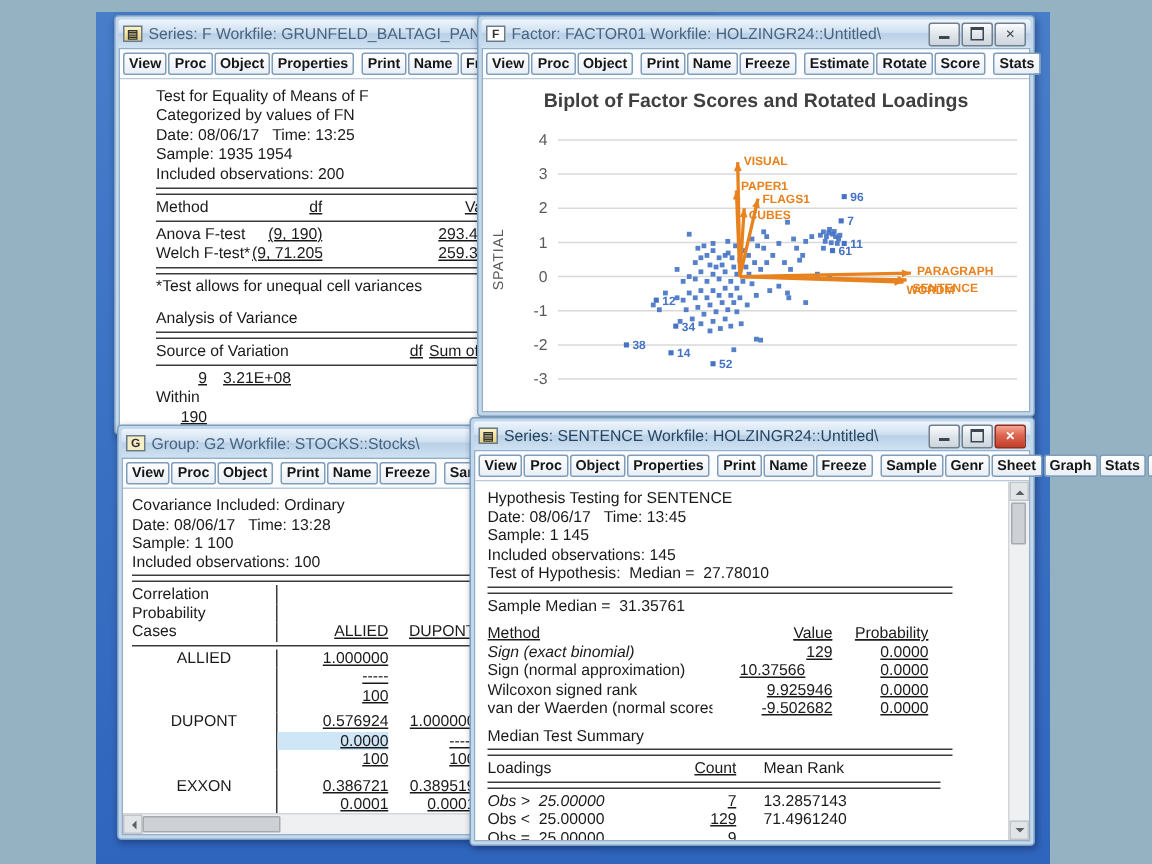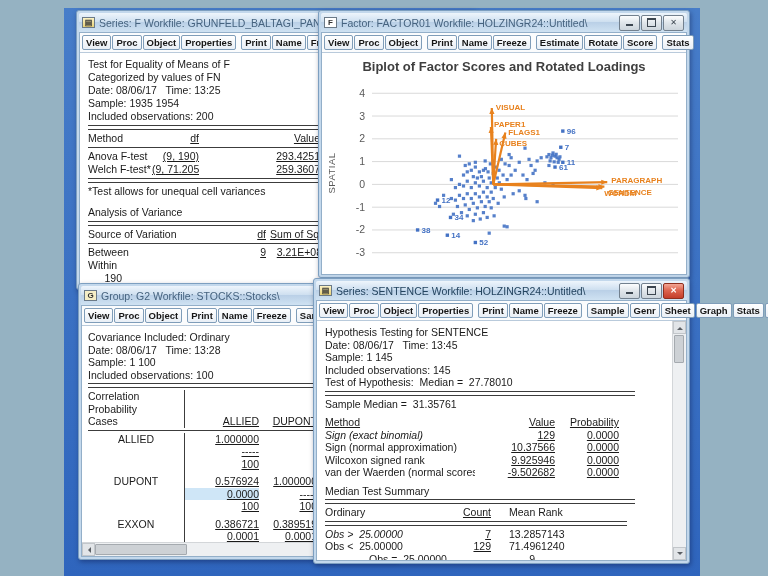--- a/index.html
+++ b/index.html
@@ -22,21 +22,21 @@
   .g-min{width:7px;height:2px;background:#3c4650;margin-top:5px;}
   .g-max{width:7px;height:6px;border:1px solid #3c4650;border-top-width:2px;}
   .win-body{background:#fdfdfd;border:1px solid #93afc9;display:flex;flex-direction:column;
        height:calc(100% - 19px);box-sizing:border-box;}
   .toolbar{display:flex;gap:5px;padding:2px 2px;background:#fbfcfd;border-bottom:1px solid #b9cadb;flex:0 0 auto;}
   .tb-group{display:flex;gap:1px;}
   .tb-btn{font-family:"Liberation Sans",sans-serif;font-size:9.5px;font-weight:700;color:#161616;
        padding:1px 3px;line-height:11px;background:linear-gradient(#ffffff,#e9eff6);
        border:1px solid #7f9db9;border-radius:2px;white-space:nowrap;}
   .content{flex:1;background:#fff;overflow:hidden;position:relative;
-       font-size:10.5px;line-height:13px;color:#1a1a1a;padding:5px 0 0 8px;}
+       font-size:10.5px;line-height:13px;color:#1a1a1a;padding:5px 0 0 24px;}
   .content.tight{line-height:12.5px;padding-left:8px;}
   .tline{white-space:pre;}
   .sp6{height:6px;} .sp8{height:8px;}
   .r1{border-top:1px solid #3c3c3c;margin:2px 0;}
   .r2{height:3px;border-top:1px solid #3c3c3c;border-bottom:1px solid #3c3c3c;margin:2px 0;}
   .trow{display:flex;white-space:pre;}
   .cell{overflow:hidden;white-space:pre;}
   .al{text-align:left;} .ar{text-align:right;text-decoration:underline;}
   .u{text-decoration:underline;}
   .hl{background:#cfe6f7;}
@@ -110,21 +110,21 @@
           <div class="trow" style="width: 240px;"><div class="cell al" style="width: 64px; flex: 0 0 auto;">Welch F-test*</div><div class="cell ar" style="width: 47px; flex: 0 0 auto;">(9, 71.2051)</div><div class="cell ar" style="width: 121px; flex: 0 0 auto;">259.3607</div></div>
         </div>
       <div class="r2 w260"></div>
       <div class="tline">*Test allows for unequal cell variances</div>
       <div class="sp8"></div>
       <div class="tline">Analysis of Variance</div>
       <div class="r2 w260"></div>
       <div>
           <div class="trow" style="width: 240px;"><div class="cell al" style="width: 144px; flex: 0 0 auto;">Source of Variation</div><div class="cell ar" style="width: 34px; flex: 0 0 auto;">df</div><div class="cell ar" style="width: 56px; flex: 0 0 auto;">Sum of Sq.</div></div>
           <div class="r1" style="width: 240px;"></div>
-          <div class="trow" style="width: 240px;"><div class="cell al" style="width: 144px; flex: 0 0 auto;">Between</div><div class="cell ar" style="width: 34px; flex: 0 0 auto;">9</div><div class="cell ar" style="width: 56px; flex: 0 0 auto;">3.21E+08</div></div>
+          <div class="trow" style="width: 240px;"><div class="cell ar" style="width: 34px; flex: 0 0 auto;">9</div><div class="cell ar" style="width: 56px; flex: 0 0 auto;">3.21E+08</div></div>
           <div class="trow" style="width: 240px; flex-direction: column;"><div class="cell al" style="width: 144px; flex: 0 0 auto;">Within</div><div class="cell ar" style="width: 34px; flex: 0 0 auto;">190</div><div class="cell ar" style="width: 56px; flex: 0 0 auto;">23077815</div></div>
         </div>
       <div class="r2 w260"></div>
     </div>
   </div>
 </div>
 
 <div class="window" id="win-tr">
   <div class="titlebar">
     <span class="ticon">F</span>
@@ -442,33 +442,33 @@
           <div class="tline">Sample: 1 145</div>
           <div class="tline">Included observations: 145</div>
           <div class="tline">Test of Hypothesis:  Median =  27.78010</div>
         </div>
       <div class="r2 w310"></div>
       <div class="tline">Sample Median =  31.35761</div>
       <div class="sp6"></div>
       <div>
           <div class="trow" style="width: 302px;"><div class="cell al" style="width: 150px; flex: 0 0 auto;"><span class="u">Method</span></div><div class="cell ar" style="width: 80px; flex: 0 0 auto;"><span class="u">Value</span></div><div class="cell ar" style="width: 64px; flex: 0 0 auto;"><span class="u">Probability</span></div></div>
           <div class="trow" style="width: 302px;"><div class="cell al" style="width: 150px; flex: 0 0 auto; font-style: italic;">Sign (exact binomial)</div><div class="cell ar" style="width: 80px; flex: 0 0 auto;">129</div><div class="cell ar" style="width: 64px; flex: 0 0 auto;">0.0000</div></div>
-          <div class="trow" style="width: 302px;"><div class="cell al" style="width: 150px; flex: 0 0 auto;">Sign (normal approximation)</div><div class="cell ar" style="width: 80px; flex: 0 0 auto;">10.37566</div><div class="cell ar" style="width: 64px; flex: 0 0 auto;">0.0000</div></div>
+          <div class="trow" style="width: 302px;"><div class="cell al" style="width: 150px; flex: 0 0 auto;">Sign (normal approximation)</div><div class="cell ar" style="width: 80px; flex: 0 0 auto; text-align: center;">10.37566</div><div class="cell ar" style="width: 64px; flex: 0 0 auto;">0.0000</div></div>
           <div class="trow" style="width: 302px;"><div class="cell al" style="width: 150px; flex: 0 0 auto;">Wilcoxon signed rank</div><div class="cell ar" style="width: 80px; flex: 0 0 auto;">9.925946</div><div class="cell ar" style="width: 64px; flex: 0 0 auto;">0.0000</div></div>
           <div class="trow" style="width: 302px;"><div class="cell al" style="width: 150px; flex: 0 0 auto;">van der Waerden (normal scores)</div><div class="cell ar" style="width: 80px; flex: 0 0 auto;">-9.502682</div><div class="cell ar" style="width: 64px; flex: 0 0 auto;">0.0000</div></div>
         </div>
       <div class="sp6"></div>
       <div class="tline">Median Test Summary</div>
       <div class="r2 w310"></div>
       <div>
-          <div class="trow" style="width: 302px;"><div class="cell al" style="width: 110px; flex: 0 0 auto;">Ordinary</div><div class="cell ar" style="width: 56px; flex: 0 0 auto;">Count</div><div class="cell al" style="width: 110px; flex: 0 0 auto; padding-left: 18px;">Mean Rank</div></div>
+          <div class="trow" style="width: 302px;"><div class="cell al" style="width: 110px; flex: 0 0 auto;">Loadings</div><div class="cell ar" style="width: 56px; flex: 0 0 auto;">Count</div><div class="cell al" style="width: 110px; flex: 0 0 auto; padding-left: 18px;">Mean Rank</div></div>
           <div class="r2" style="width: 302px;"></div>
           <div class="trow" style="width: 302px;"><div class="cell al" style="width: 110px; flex: 0 0 auto; font-style: italic;">Obs &gt;  25.00000</div><div class="cell ar" style="width: 56px; flex: 0 0 auto;">7</div><div class="cell al" style="width: 110px; flex: 0 0 auto; padding-left: 18px;">13.2857143</div></div>
           <div class="trow" style="width: 302px;"><div class="cell al" style="width: 110px; flex: 0 0 auto;">Obs &lt;  25.00000</div><div class="cell ar" style="width: 56px; flex: 0 0 auto;">129</div><div class="cell al" style="width: 110px; flex: 0 0 auto; padding-left: 18px;">71.4961240</div></div>
-          <div class="trow" style="width: 302px; margin-left: 44px;"><div class="cell al" style="width: 110px; flex: 0 0 auto;">Obs =  25.00000</div><div class="cell ar" style="width: 56px; flex: 0 0 auto;">9</div><div class="cell al" style="width: 110px; flex: 0 0 auto; padding-left: 18px;"></div></div>
+          <div class="trow" style="width: 302px;"><div class="cell al" style="width: 110px; flex: 0 0 auto;">Obs =  25.00000</div><div class="cell ar" style="width: 56px; flex: 0 0 auto;">9</div><div class="cell al" style="width: 110px; flex: 0 0 auto; padding-left: 18px;"></div></div>
         </div>
 
       <div class="vscroll">
         <span class="sbtn vbtn-top">
             <span class="tri-u"></span>
           </span>
         <span class="vthumb"></span>
         <span class="sbtn vbtn-bot">
             <span class="tri-d"></span>
           </span>

